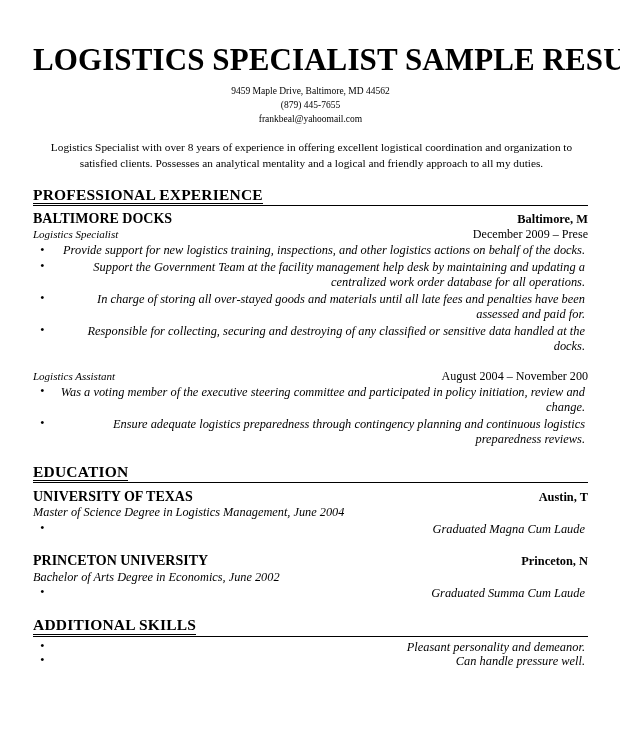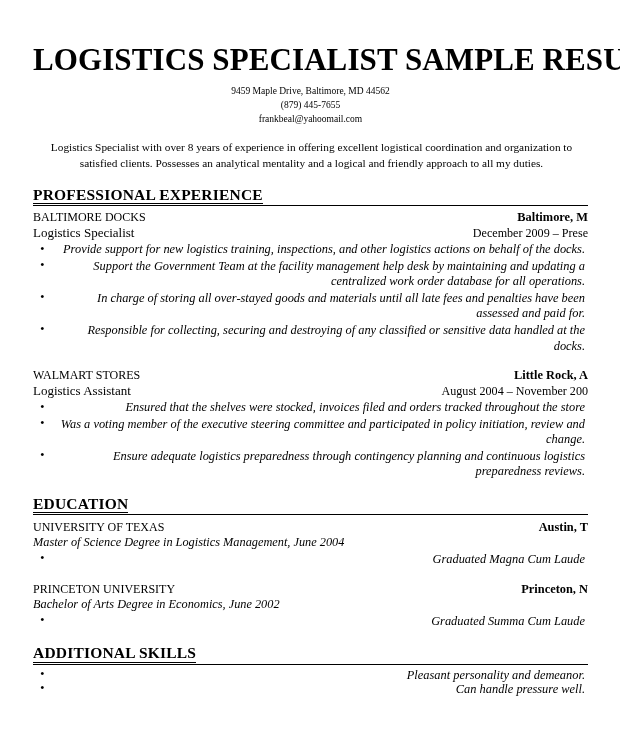--- a/index.html
+++ b/index.html
@@ -70,32 +70,33 @@
     margin-top: 4px;
   }
   .entry-row {
     display: flex;
     justify-content: space-between;
     align-items: baseline;
     width: 555px;
     white-space: nowrap;
   }
   .org {
-    font-weight: normal;
-    font-size: 12px;
+    font-weight: bold;
+    font-size: 14px;
     line-height: 1.22;
     text-align: right;
   }
   .place {
     font-weight: bold;
     font-size: 12.4px;
     line-height: 1.22;
   }
   .role {
-    font-size: 13px;
+    font-style: italic;
+    font-size: 11px;
     line-height: 1.22;
   }
   .dates {
     font-size: 12.1px;
     line-height: 1.22;
   }
   ul.bullets {
     list-style: none;
     margin: 1px 0 0 0;
     padding: 0;
@@ -165,29 +166,24 @@
         <li>Support the Government Team at the facility management help desk by maintaining and updating a centralized work order database for all operations.</li>
         <li>In charge of storing all over-stayed goods and materials until all late fees and penalties have been assessed and paid for.</li>
         <li>Responsible for collecting, securing and destroying of any classified or sensitive data handled at the docks.</li>
       </ul>
     </div>
 
     <div class="spacer-sm"></div>
 
     <div class="entry">
       <div class="entry-row">
-        <span class="org">WALMART STORES</span>
-        <span class="place">Little Rock, A</span>
-      </div>
-      <div class="entry-row">
         <span class="role">Logistics Assistant</span>
         <span class="dates">August 2004 – November 200</span>
       </div>
       <ul class="bullets">
-        <li>Ensured that the shelves were stocked, invoices filed and orders tracked throughout the store</li>
         <li>Was a voting member of the executive steering committee and participated in policy initiation, review and change.</li>
         <li>Ensure adequate logistics preparedness through contingency planning and continuous logistics preparedness reviews.</li>
       </ul>
     </div>
   </div>
 
   <div class="section">
     <div>
       <span class="section-heading">EDUCATION</span>
     </div>

